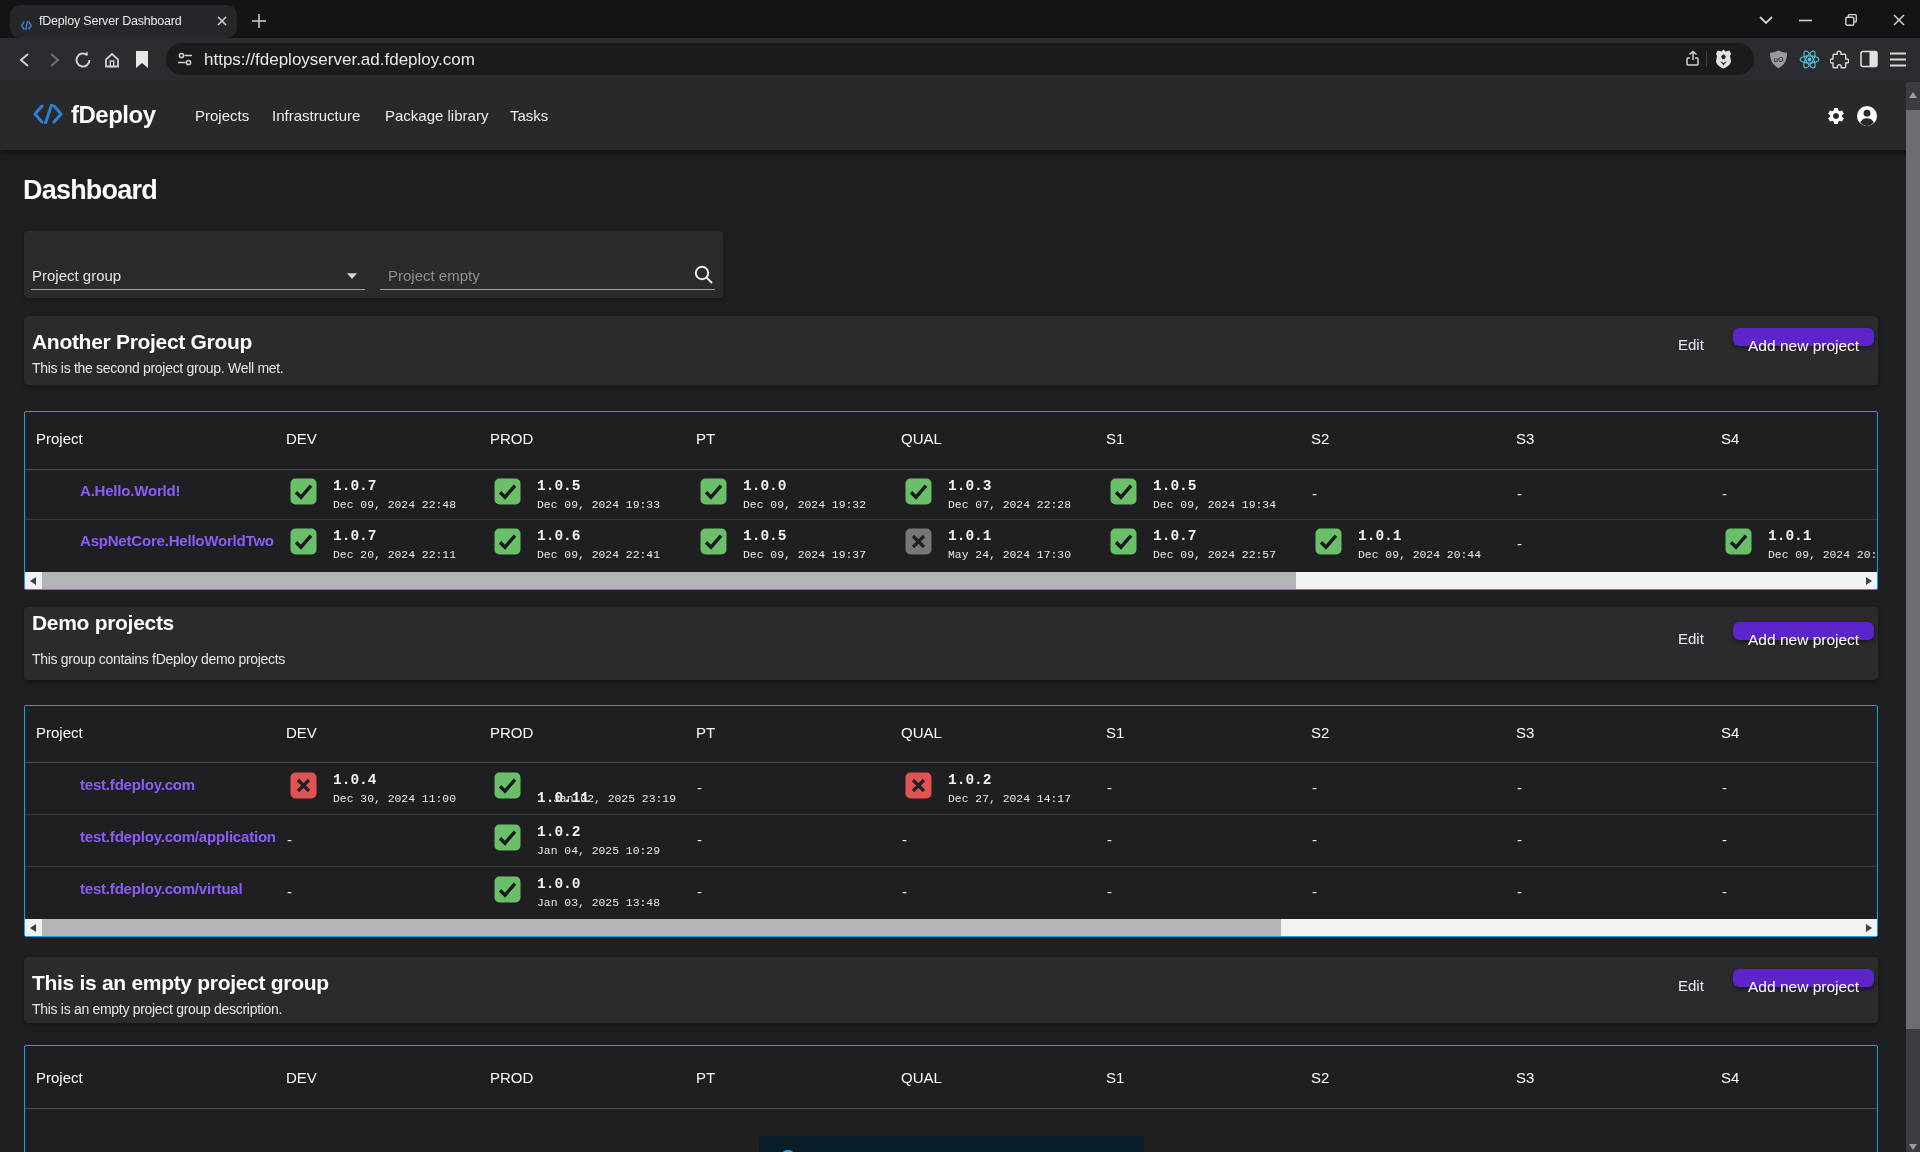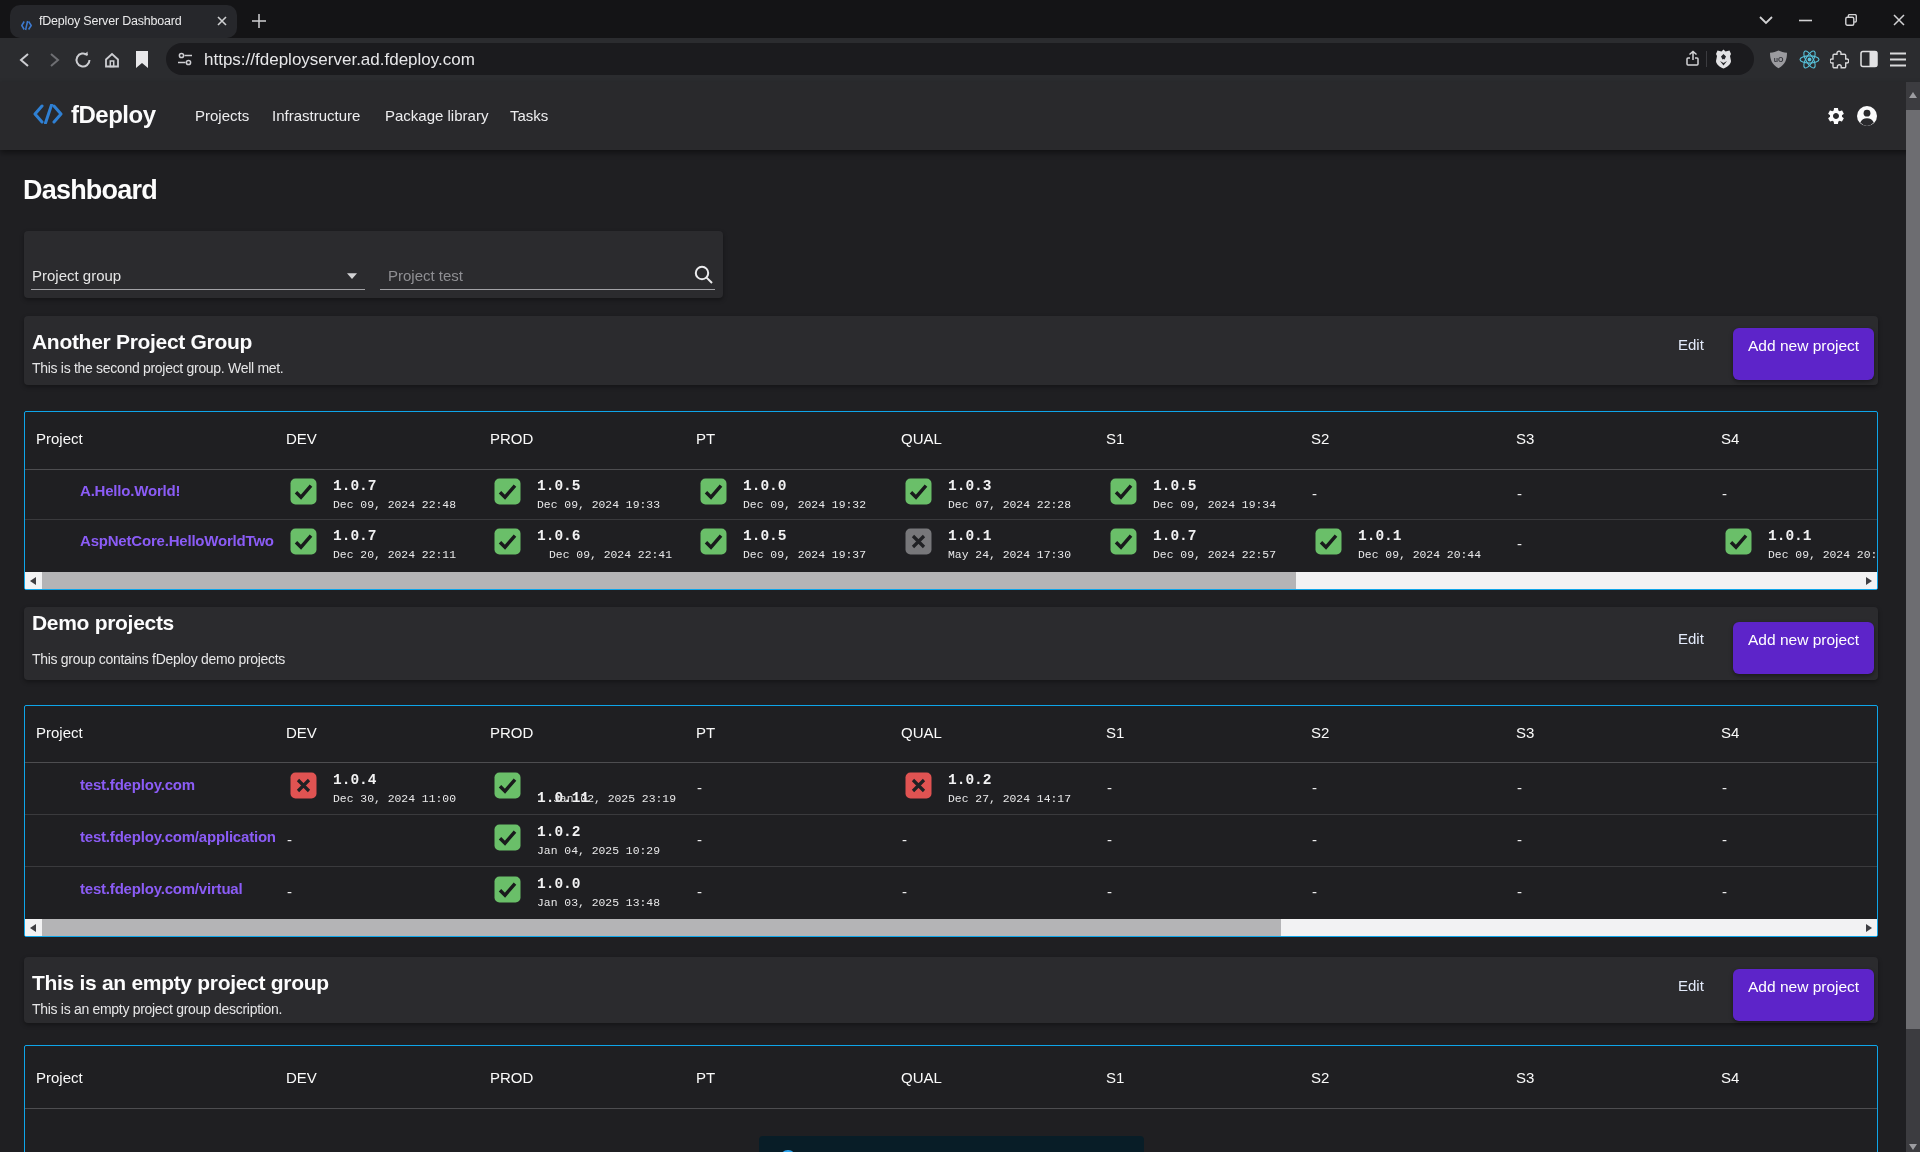--- a/index.html
+++ b/index.html
@@ -2,21 +2,21 @@
 <html><head><meta charset="utf-8"><title>fDeploy Server Dashboard</title>
 <style>
 html,body{margin:0;padding:0;width:1920px;height:1152px;overflow:hidden;background:#1f1f22;
   font-family:"Liberation Sans",sans-serif;}
 .ab{position:absolute;white-space:nowrap;}
 .ab svg{display:block;}
 .panel{background:#2b2b2e;border-radius:4px;box-shadow:0 2px 4px rgba(0,0,0,0.35);}
 .stitle{font:bold 21px "Liberation Sans";color:#fcfcfd;letter-spacing:-0.3px;}
 .ssub{font:14px "Liberation Sans";color:#e6e6e7;letter-spacing:-0.3px;}
 .edit{font:15px "Liberation Sans";color:#e4ebfb;}
-.btn{background:#5d24c9;border-radius:6px;height:52px;line-height:35px;padding:0 15px;
+.btn{background:#5d24c9;border-radius:6px;height:18px;line-height:35px;padding:0 15px;
   font:15.5px/35px "Liberation Sans";color:#fff;box-shadow:0 2px 4px rgba(0,0,0,0.4);}
 .tbl{border:1px solid #0ea5e9;border-radius:2px;overflow:hidden;box-sizing:border-box;}
 .th{font:15px "Liberation Sans";color:#fafafa;}
 .hline{height:1px;background:#4d4d50;}
 .rline{height:1px;background:#3a3a3d;}
 .plink{font:bold 15px "Liberation Sans";color:#8b5cf6;letter-spacing:-0.2px;margin-left:45px;}
 .dash{font:15px "Liberation Sans";color:#ececee;}
 .ver{font:bold 14.5px "Liberation Mono", monospace;color:#f2f2f3;}
 .date{font:11.4px "Liberation Mono", monospace;color:#e8e8e9;}
 .hsb{background:#f2f2f3;}
@@ -191,21 +191,21 @@
   </div>
 <div class="ab" style="left:23px;top:175px;font:bold 27px 'Liberation Sans';color:#fdfdfd;letter-spacing:-0.8px">Dashboard</div>
 <div class="panel ab" style="left:24px;top:231px;width:699px;height:67px">
     <div class="ab" style="left:8px;top:36px;font:15px 'Liberation Sans';color:#e5e5e5">Project group</div>
     <div class="ab" style="left:322px;top:41px">
       <svg width="12" height="8" viewBox="0 0 12 8" style="">
         <path d="M1 1.2 L6 7 L11 1.2 Z" fill="#d2d2d4"></path>
       </svg>
     </div>
     <div class="ab" style="left:7px;top:58px;width:334px;height:1px;background:#a2a2a6"></div>
-    <div class="ab" style="left:364px;top:36px;font:15px 'Liberation Sans';color:#8f8f93">Project test</div>
+    <div class="ab" style="left:364px;top:36px;font:15px 'Liberation Sans';color:#8f8f93">Project empty</div>
     <div class="ab" style="left:668px;top:32px">
       <svg width="24" height="24" viewBox="0 0 24 24" style="">
         <circle cx="10" cy="10" r="6.2" fill="none" stroke="#ececee" stroke-width="2"></circle>
         <path d="M14.6 14.6 L20 20" stroke="#ececee" stroke-width="2"></path>
       </svg>
     </div>
     <div class="ab" style="left:356px;top:58px;width:335px;height:1px;background:#a2a2a6"></div>
   </div>
 <div class="panel ab" style="left:24px;top:316px;width:1854px;height:69px">
     <div class="ab stitle" style="left:8px;top:14px">Another Project Group</div>
@@ -278,21 +278,21 @@
     </div>
     <div class="ab ver" style="left:308px;top:116px">1.0.7</div>
     <div class="ab date" style="left:308px;top:137px">Dec 20, 2024 22:11</div>
     <div class="ab" style="left:469px;top:116.0px">
       <svg width="27" height="27" viewBox="0 0 27 27">
         <rect x="0.5" y="0.5" width="26" height="26" rx="5" fill="#6abf69"></rect>
         <path d="M6 14.2 L11 19.2 L21 7.6" fill="none" stroke="#191a1c" stroke-width="3.4"></path>
       </svg>
     </div>
     <div class="ab ver" style="left:512px;top:116px">1.0.6</div>
-    <div class="ab date" style="left:524px;top:137px">Dec 09, 2024 22:41</div>
+    <div class="ab date" style="left:512px;top:137px">Dec 09, 2024 22:41</div>
     <div class="ab" style="left:675px;top:116.0px">
       <svg width="27" height="27" viewBox="0 0 27 27">
         <rect x="0.5" y="0.5" width="26" height="26" rx="5" fill="#6abf69"></rect>
         <path d="M6 14.2 L11 19.2 L21 7.6" fill="none" stroke="#191a1c" stroke-width="3.4"></path>
       </svg>
     </div>
     <div class="ab ver" style="left:718px;top:116px">1.0.5</div>
     <div class="ab date" style="left:718px;top:137px">Dec 09, 2024 19:37</div>
     <div class="ab" style="left:880px;top:116.0px">
       <svg width="27" height="27" viewBox="0 0 27 27">

